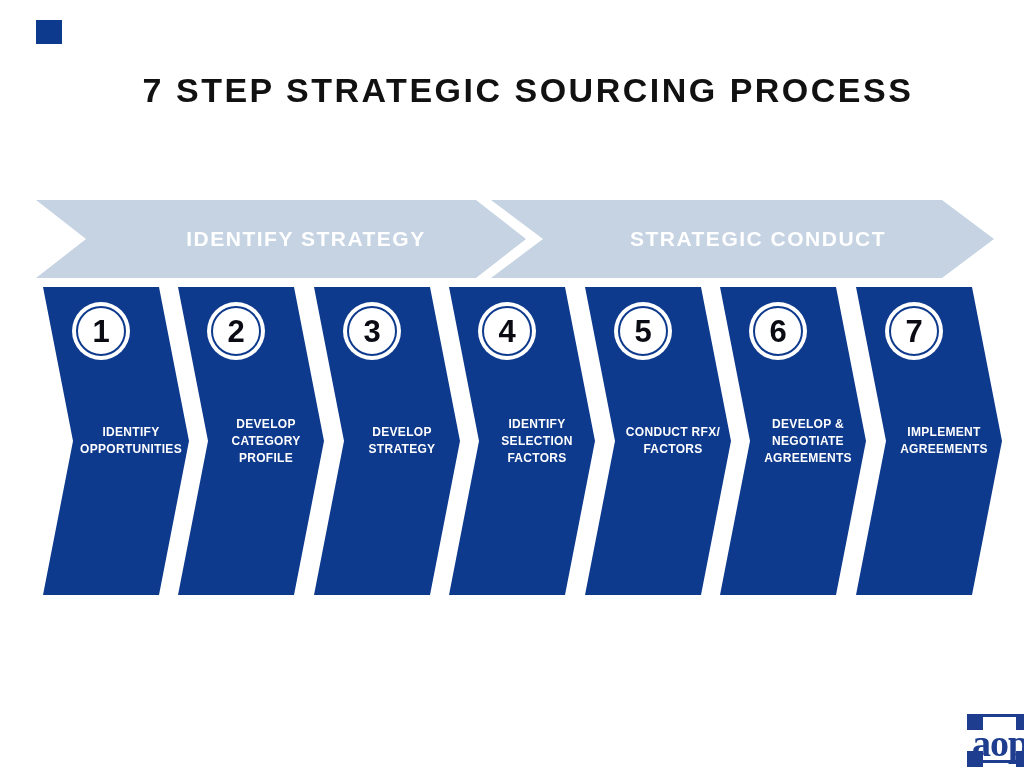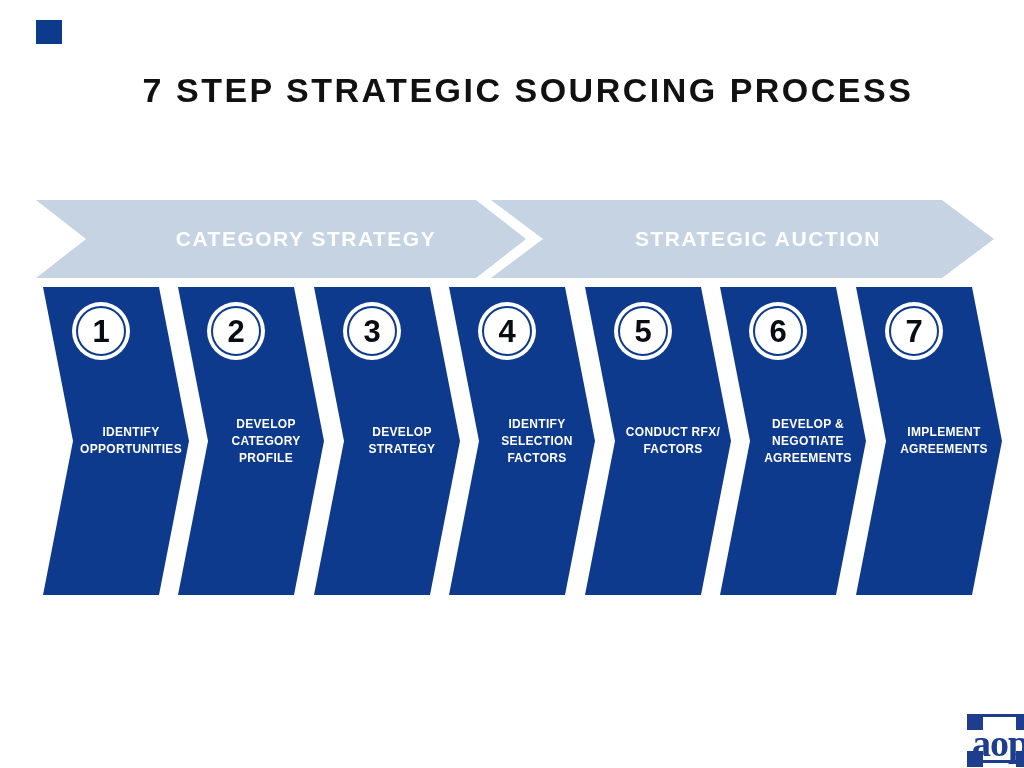--- a/index.html
+++ b/index.html
@@ -61,24 +61,24 @@
 </head>
 <body>
 
 <div class="stage">
 
   <div class="corner-square"></div>
 
   <div class="title">7 STEP STRATEGIC SOURCING PROCESS</div>
 
   <div class="banner seg1">
-    <div class="banner-label">CATEGORY STRATEGY</div>
+    <div class="banner-label">IDENTIFY STRATEGY</div>
   </div>
   <div class="banner seg2">
-    <div class="banner-label">STRATEGIC AUCTION</div>
+    <div class="banner-label">STRATEGIC CONDUCT</div>
   </div>
 
   <div class="step s1">
     <div class="shape"></div>
     <div class="badge">
       <span class="ring"></span>
       <span class="num">1</span>
     </div>
     <div class="step-label">IDENTIFY
 OPPORTUNITIES</div>

